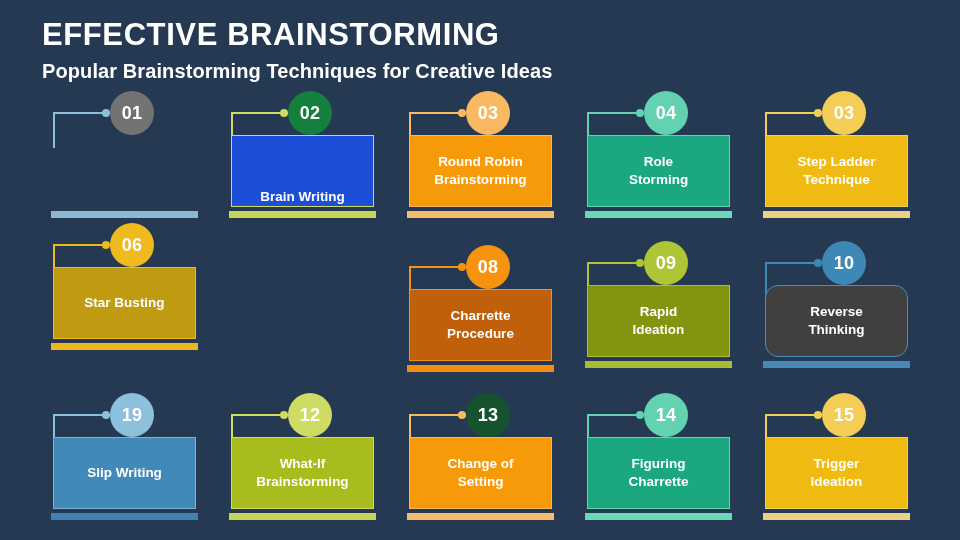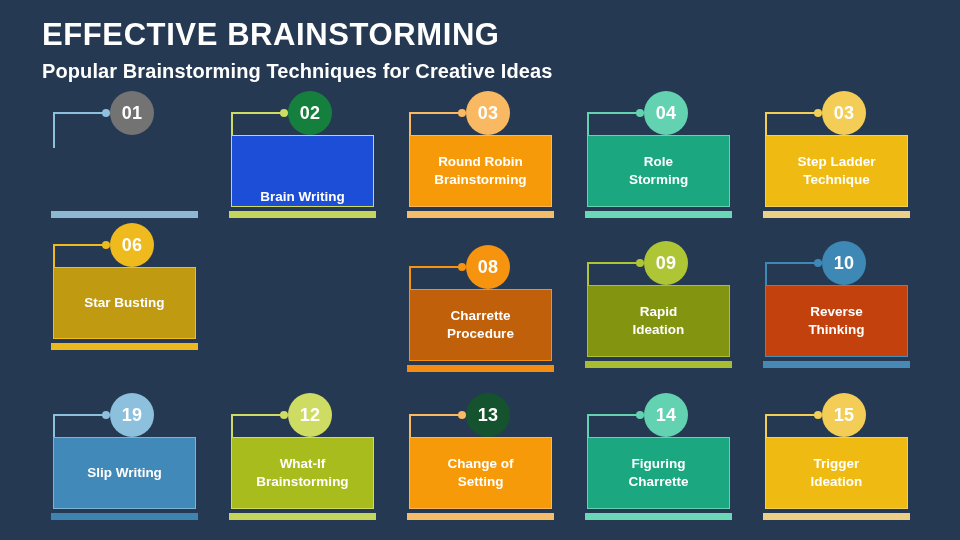--- a/index.html
+++ b/index.html
@@ -249,21 +249,21 @@
         </div>
       </div>
       <div class="card-cell" style="left: 763px; top: 245px;">
         <div class="base" style="background: rgb(72, 136, 180);"></div>
         <div class="connector">
           <div class="conn-v" style="background: rgb(62, 136, 181);"></div>
           <div class="conn-h" style="background: rgb(62, 136, 181);"></div>
           <div class="conn-dot" style="background: rgb(62, 136, 181);"></div>
         </div>
         <div class="bubble" style="background: rgb(62, 136, 181);">10</div>
-        <div class="box" style="background: #c2410c; border-color: rgb(77, 140, 182);">
+        <div class="box" style="background: #404040; border-color: rgb(77, 140, 182); border-radius: 13px;">
           <div class="box-label">Reverse
 Thinking</div>
         </div>
       </div>
       <div class="card-cell" style="left: 51px; top: 397px;">
         <div class="base" style="background: rgb(63, 132, 176);"></div>
         <div class="connector">
           <div class="conn-v" style="background: rgb(141, 192, 221);"></div>
           <div class="conn-h" style="background: rgb(141, 192, 221);"></div>
           <div class="conn-dot" style="background: rgb(141, 192, 221);"></div>

